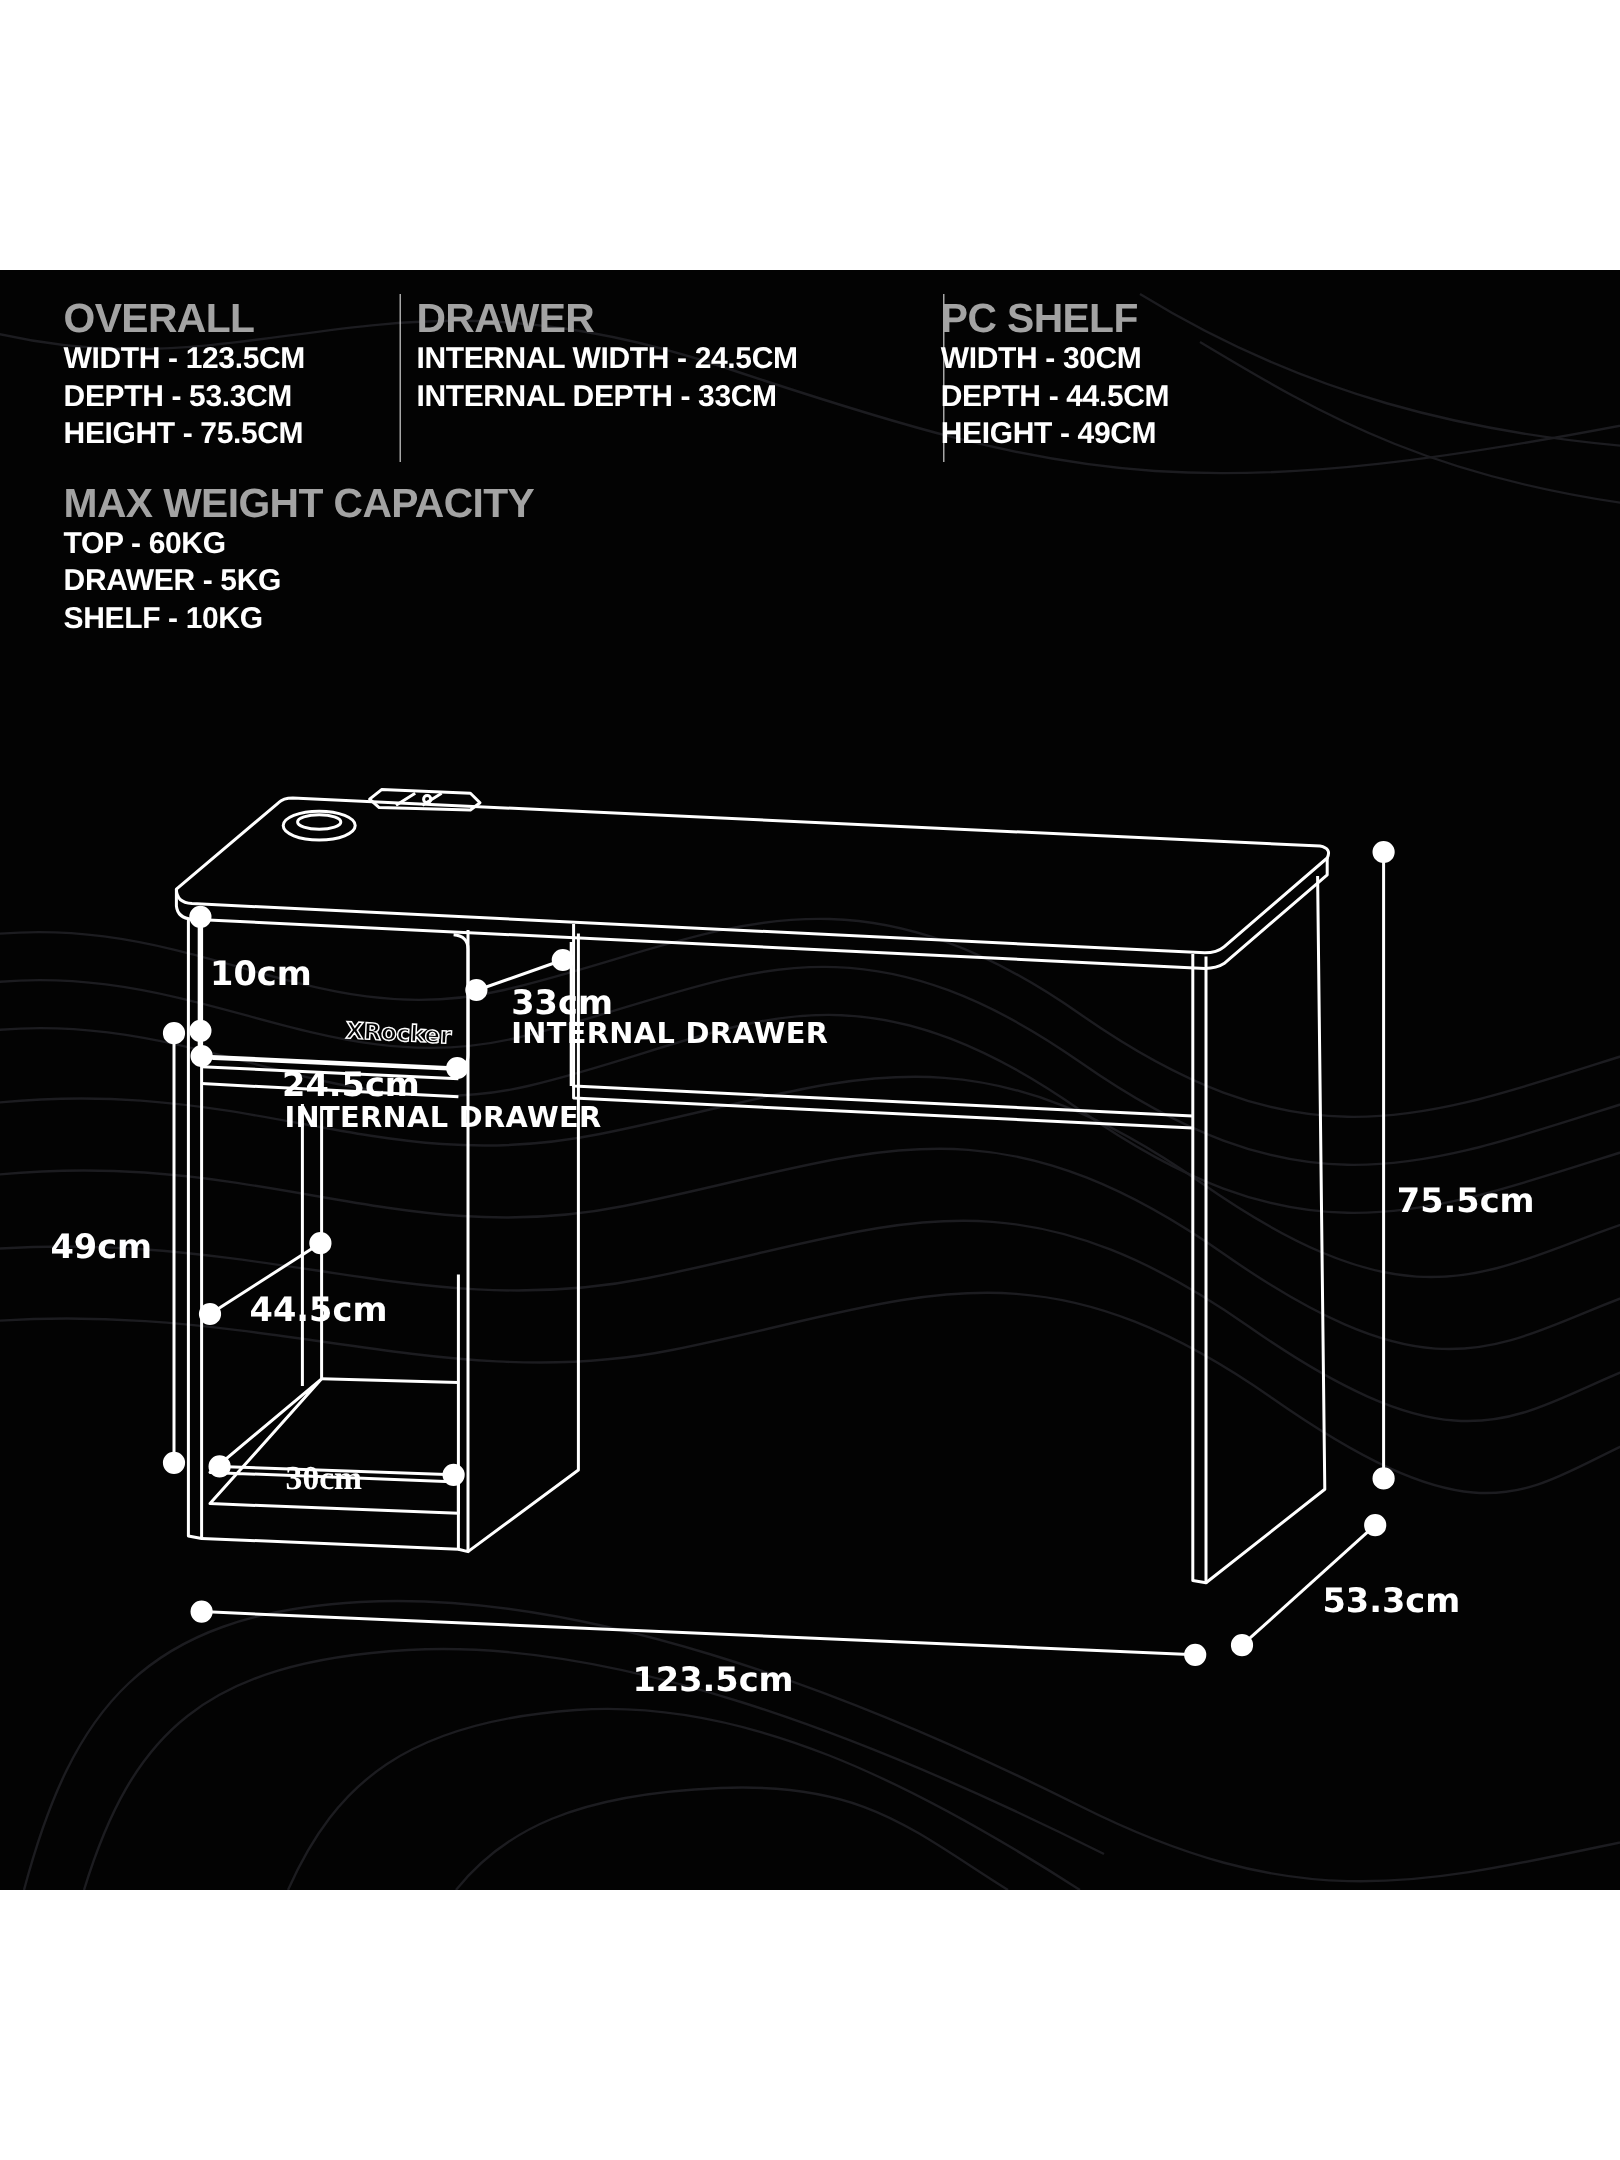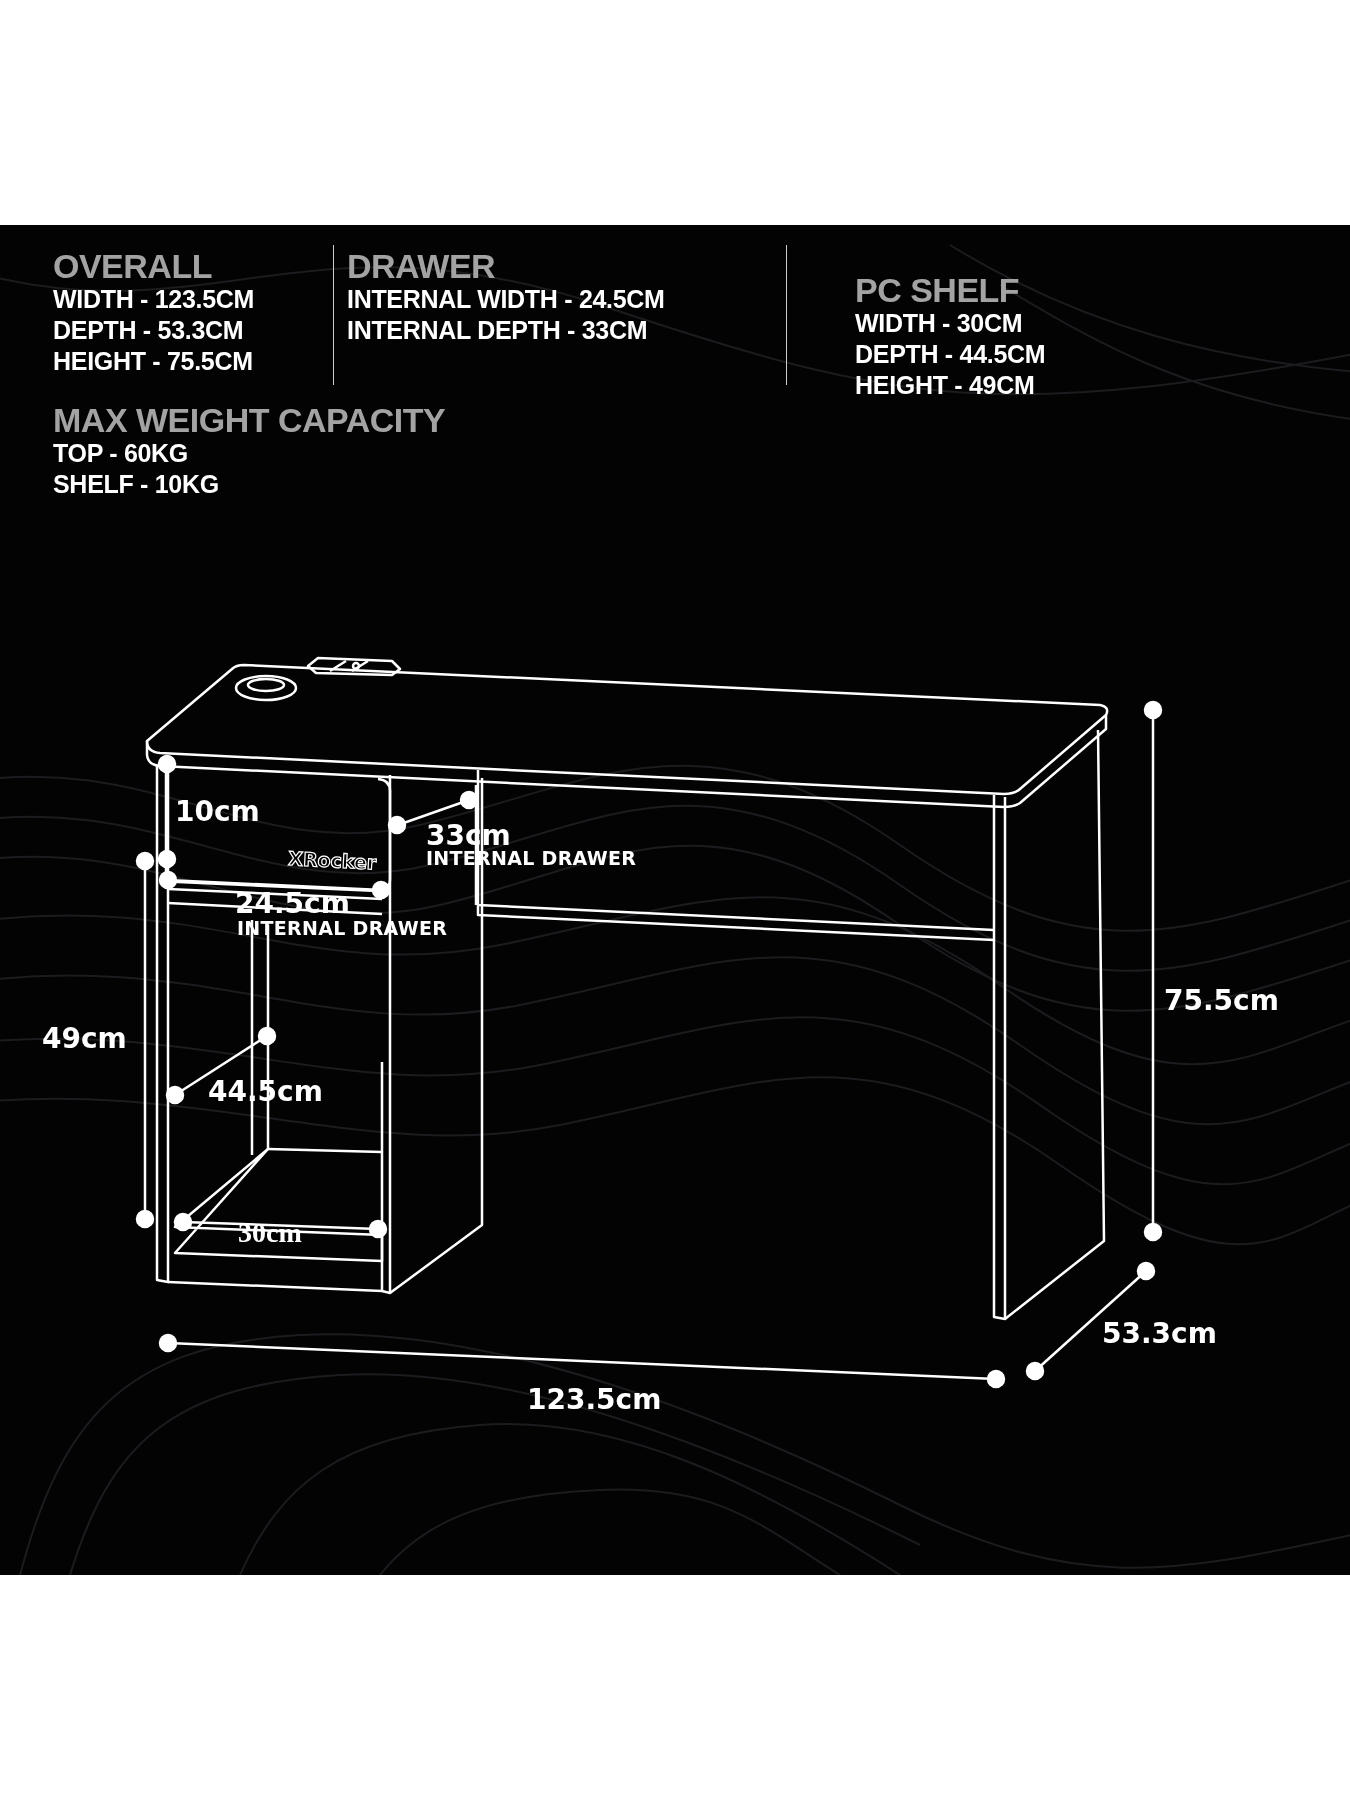--- a/index.html
+++ b/index.html
@@ -6,21 +6,21 @@
   body { width:1350px; height:1800px; position:relative; overflow:hidden; font-family:"Liberation Sans", sans-serif; }
   .band { position:absolute; left:0; top:225px; width:1350px; height:1350px; background:#030303; overflow:hidden; }
   .bg { position:absolute; left:0; top:0; }
   .spec { position:absolute; color:#fff; font-family:"Liberation Sans", sans-serif; font-weight:bold; }
   .spec h2 { margin:0; color:#a3a3a3; font-size:34px; line-height:36px; letter-spacing:-0.5px; font-weight:900; }
   .spec .row { font-size:25px; line-height:31px; letter-spacing:-0.3px; white-space:nowrap; }
   .divider { position:absolute; width:1px; background:#cfcfcf; }
   .drawing { position:absolute; left:0; top:0; }
   .lbl { position:absolute; color:#fff; font-family:"DejaVu Sans", sans-serif; font-weight:bold; white-space:nowrap; }
   .lbl.big { font-size:28px; }
-  .lbl.small { font-size:19px; letter-spacing:0.3px; }
+  .lbl.small { font-size:24px; letter-spacing:0.3px; }
 </style>
 </head>
 <body>
 
 <div class="band">
 
   <svg class="bg" width="1350" height="1350">
     <g fill="none" stroke="#1c1c20" stroke-width="2">
       <path d="M-50 40 C 200 120, 300 -20, 600 80 S 1000 200, 1400 120"></path>
       <path d="M-50 560 C 150 520, 250 640, 420 600 S 700 480, 900 620 S 1200 700, 1400 640"></path>
@@ -47,30 +47,31 @@
   </div>
   <div class="divider" style="left:333px; top:20px; height:140px;"></div>
 
   <div class="spec" style="left:347px; top:23px;">
     <h2>DRAWER</h2>
     <div class="row">INTERNAL WIDTH - 24.5CM</div>
     <div class="row">INTERNAL DEPTH - 33CM</div>
   </div>
   <div class="divider" style="left:786px; top:20px; height:140px;"></div>
 
-  <div class="spec" style="left:855px; top:23px;margin-top:24px;">
+  <div class="spec" style="left:784px; top:23px;">
     <h2>PC SHELF</h2>
     <div class="row">WIDTH - 30CM</div>
     <div class="row">DEPTH - 44.5CM</div>
     <div class="row">HEIGHT - 49CM</div>
   </div>
 
   <div class="spec" style="left:53px; top:177px;">
     <h2>MAX WEIGHT CAPACITY</h2>
     <div class="row">TOP - 60KG</div>
+    <div class="row">DRAWER - 5KG</div>
     <div class="row">SHELF - 10KG</div>
   </div>
 
   <svg class="drawing" width="1350" height="1350">
     <g fill="none" stroke="#ffffff" stroke-width="2.5" stroke-linejoin="round">
 
       <path d="M147 516 L232 444 Q236 440 244 440 L1100 480 Q1110 482 1106 490 L1020 564 Q1014 569 1004 569 L160 528 Q147 527 147 516 Z"></path>
       <path d="M147 516 L147 530 Q148 540 160 541 L1004 582 Q1014 582 1020 578 L1106 504 L1106 490"></path>
 
       <ellipse cx="266" cy="463" rx="30" ry="12"></ellipse>

